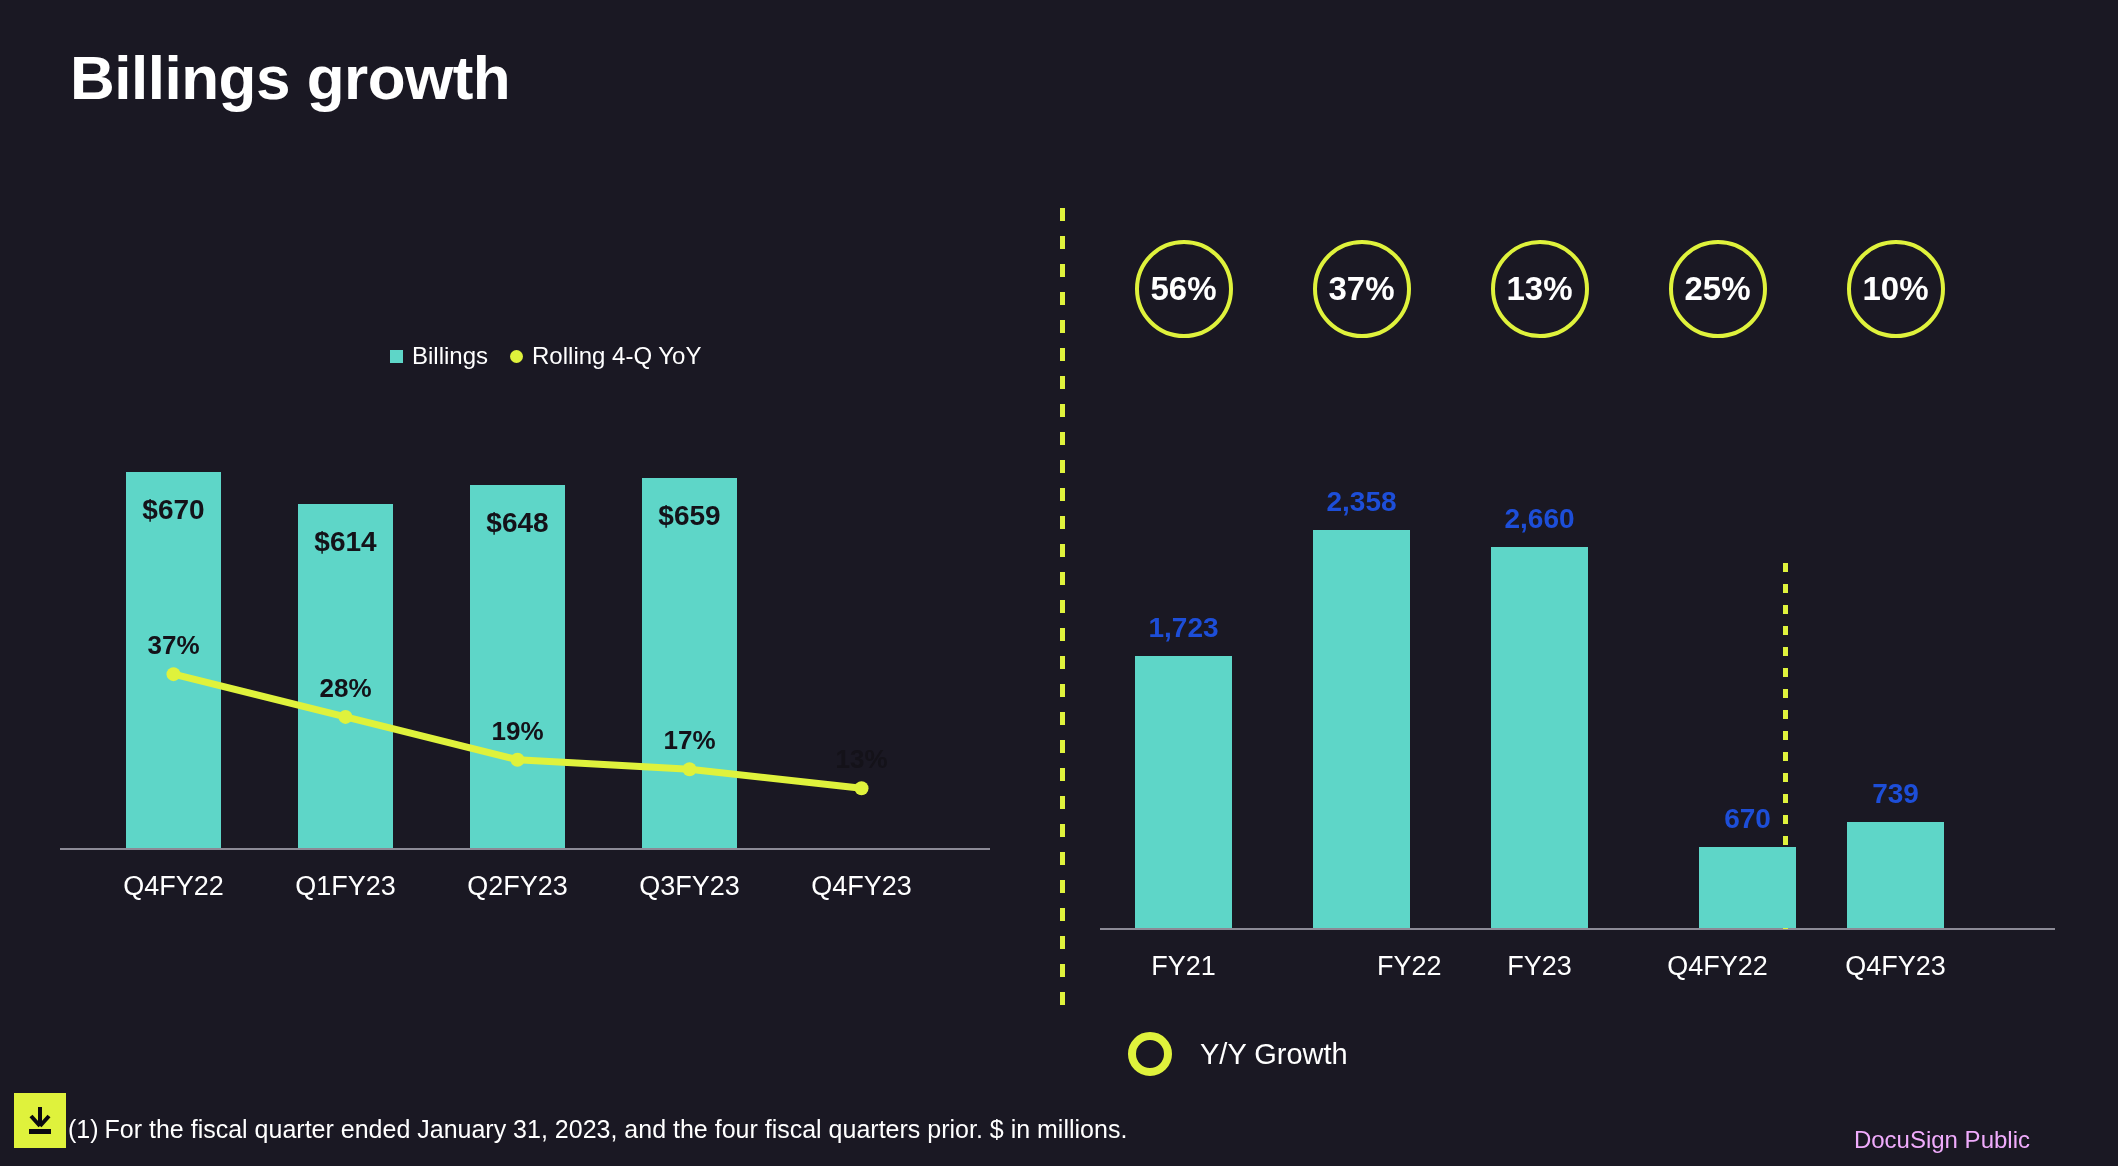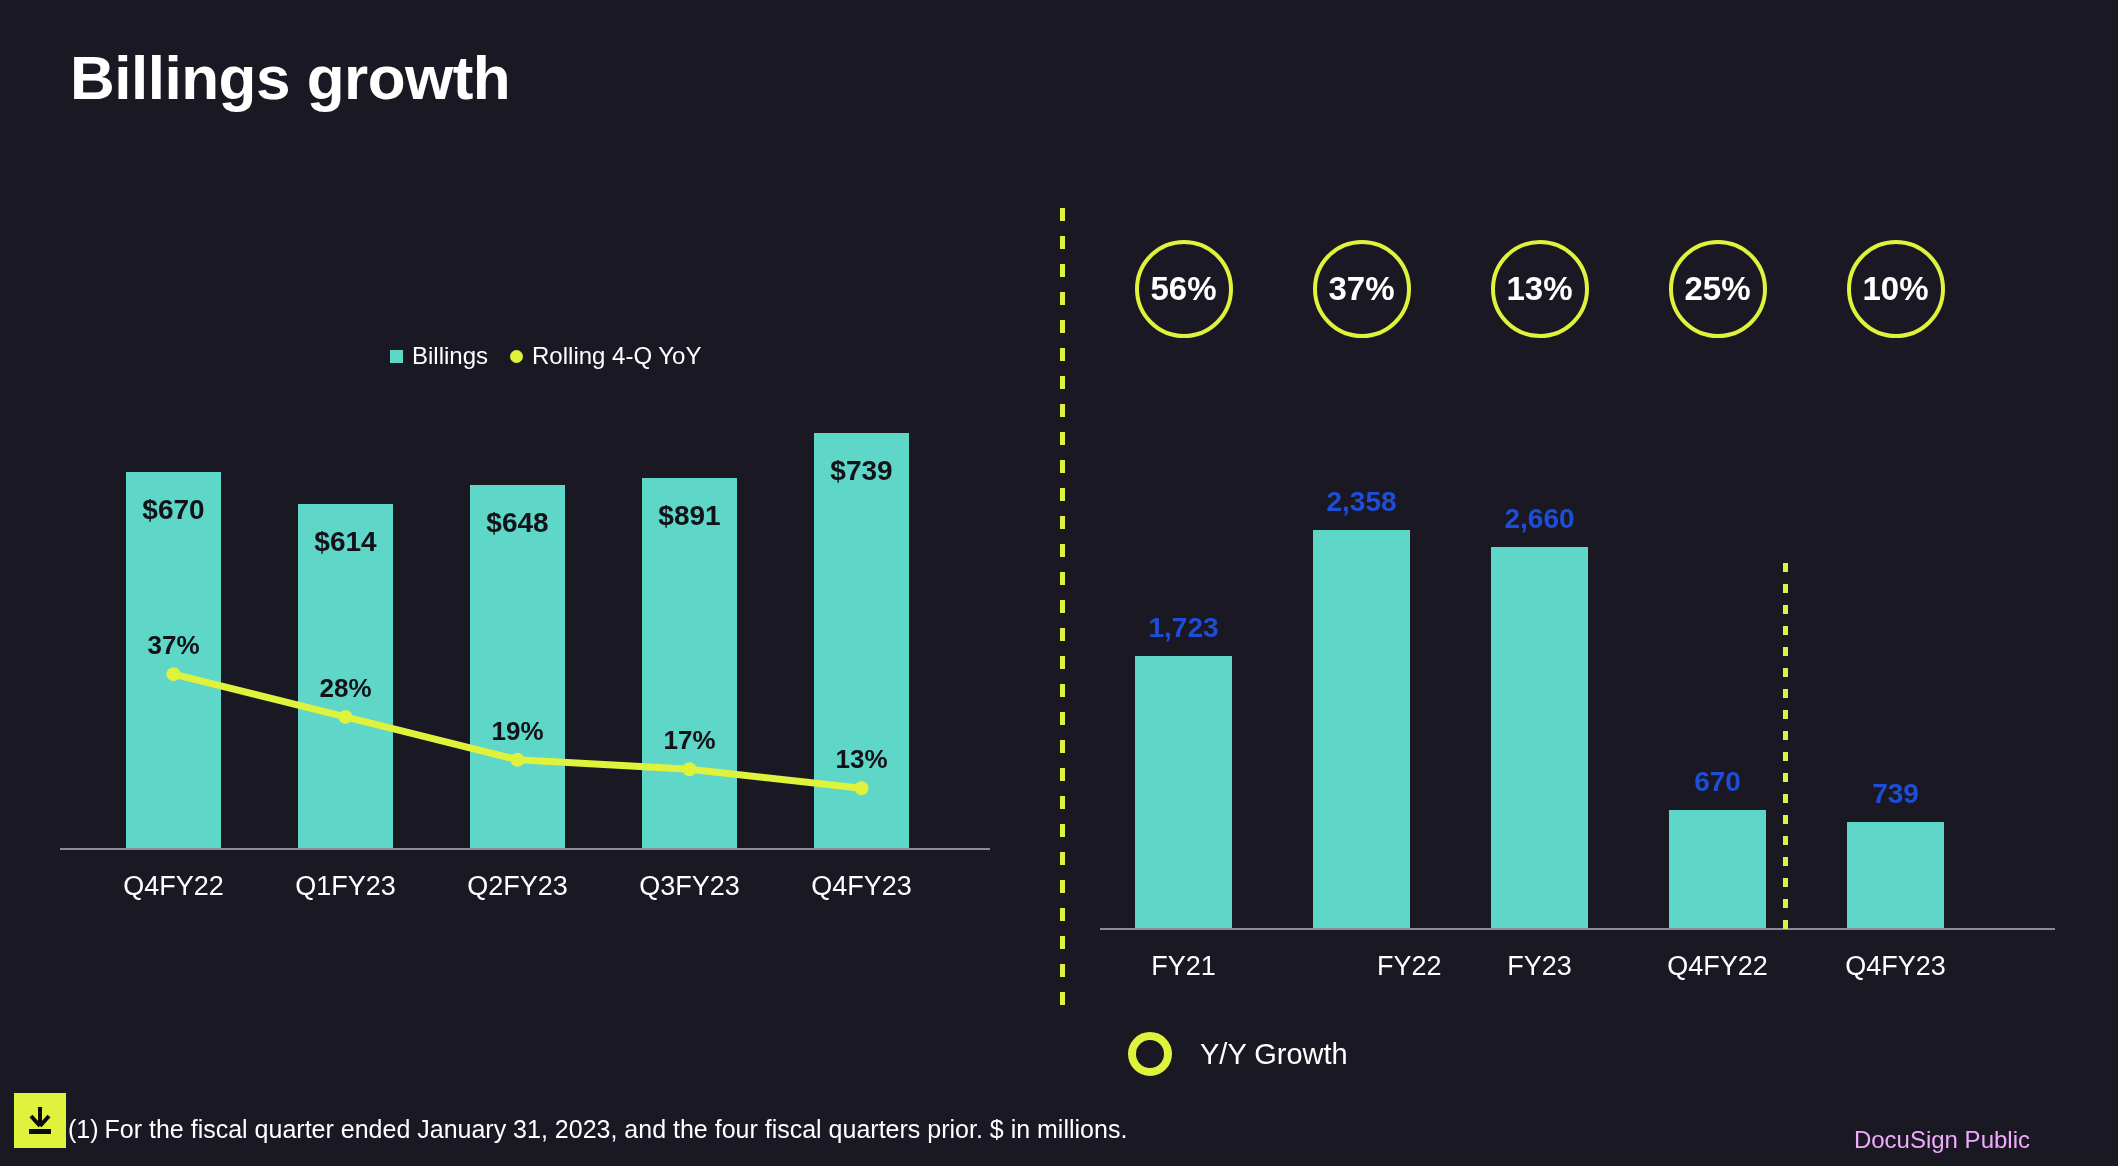--- a/index.html
+++ b/index.html
@@ -225,24 +225,21 @@
       <div class="lbar" style="left: 66px; height: 375.854px;">
             <div class="lbar-value">$670</div>
           </div>
           <div class="lbar" style="left: 238px; height: 344.439px;">
             <div class="lbar-value">$614</div>
           </div>
           <div class="lbar" style="left: 410px; height: 363.512px;">
             <div class="lbar-value">$648</div>
           </div>
           <div class="lbar" style="left: 582px; height: 369.683px;">
-            <div class="lbar-value">$891</div>
-          </div>
-          <div class="lbar" style="left: 754px; height: 414.561px;">
-            <div class="lbar-value">$739</div>
+            <div class="lbar-value">$659</div>
           </div>
         </div>
 
       <svg id="left-line-svg" viewBox="0 0 940 530" preserveAspectRatio="none">
         <polyline id="left-line-path" fill="none" stroke="#dff23c" stroke-width="7" stroke-linejoin="round" stroke-linecap="round" points="113.5,284.12666666666667 285.5,326.90666666666664 457.5,369.68666666666667 629.5,379.1933333333333 801.5,398.20666666666665"></polyline>
         <g id="left-line-dots">
             <circle cx="113.5" cy="284.12666666666667" r="7" fill="#dff23c"></circle>
             <circle cx="285.5" cy="326.90666666666664" r="7" fill="#dff23c"></circle>
             <circle cx="457.5" cy="369.68666666666667" r="7" fill="#dff23c"></circle>
             <circle cx="629.5" cy="379.1933333333333" r="7" fill="#dff23c"></circle>
@@ -280,21 +277,21 @@
         </div>
         <div class="rbar-xlabel" style="left: 3.5px;">FY21</div>
         <div class="rbar" style="left: 213px; height: 398px;">
           <div class="rbar-value">2,358</div>
         </div>
         <div class="rbar-xlabel" style="left: 181.5px; text-align: right;">FY22</div>
         <div class="rbar" style="left: 391px; height: 381.267px;">
           <div class="rbar-value">2,660</div>
         </div>
         <div class="rbar-xlabel" style="left: 359.5px;">FY23</div>
-        <div class="rbar" style="left: 569px; height: 118px;">
+        <div class="rbar" style="left: 599px; height: 81px;">
           <div class="rbar-value">670</div>
         </div>
         <div class="rbar-xlabel" style="left: 537.5px;">Q4FY22</div>
         <div class="rbar" style="left: 747px; height: 105.923px; margin-top: 25px;">
           <div class="rbar-value">739</div>
         </div>
         <div class="rbar-xlabel" style="left: 715.5px;">Q4FY23</div>
       </div>
   </div>
 

